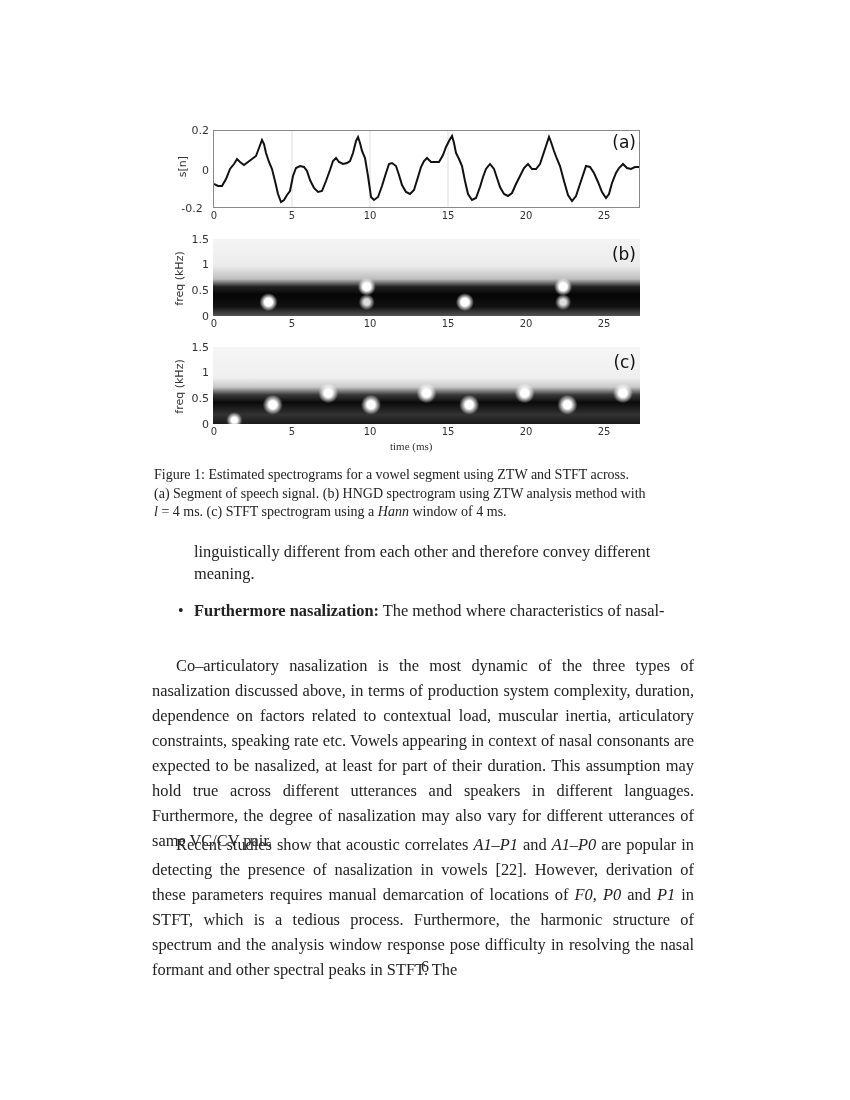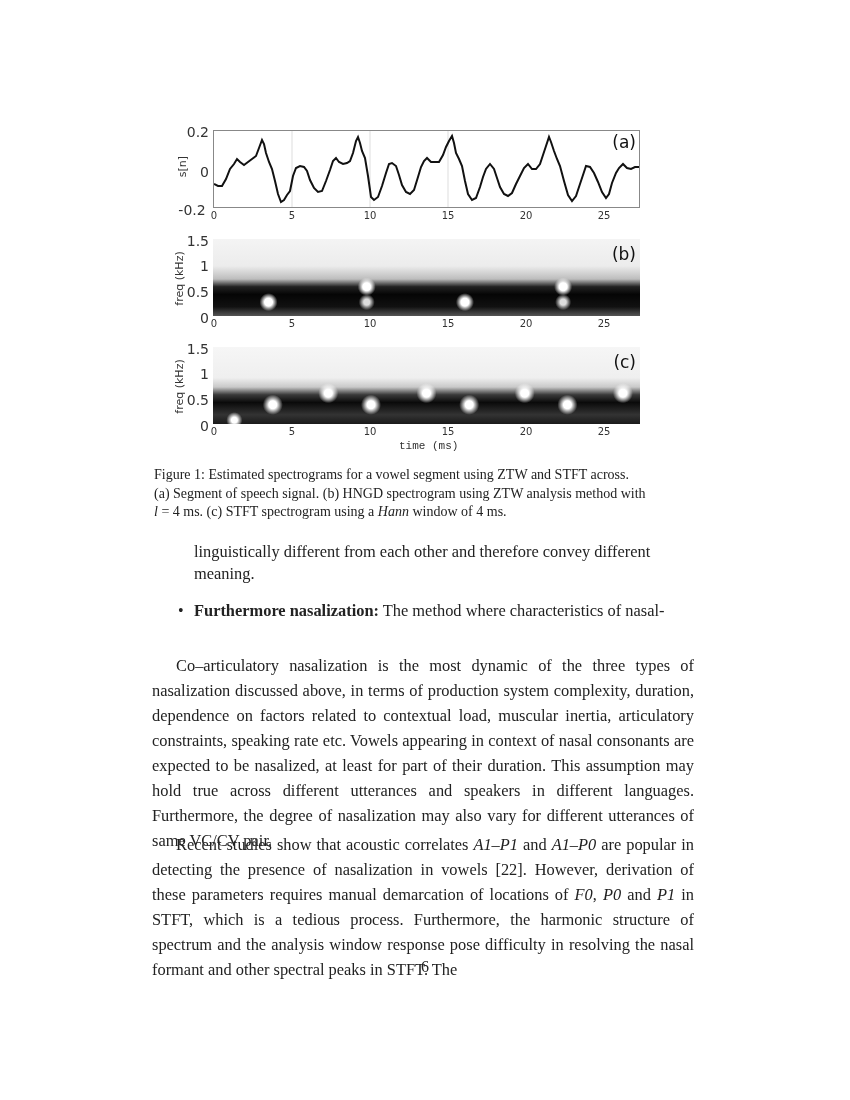--- a/index.html
+++ b/index.html
@@ -1,26 +1,26 @@
 <!DOCTYPE html>
 <html><head>
 <meta charset="utf-8">
 <style>
   html, body { margin: 0; padding: 0; background: #ffffff; }
   body { width: 850px; height: 1100px; position: relative; overflow: hidden;
          font-family: "Liberation Serif", "DejaVu Serif", serif; color: #222; }
   .figure { position: absolute; left: 170px; top: 120px; width: 480px; height: 340px; }
   .panel { position: absolute; left: 0; width: 480px; }
-  .axlabel { position: absolute; font-family: Liberation Mono, monospace; font-size: 10px; color: #333; margin-left: 9px; }
+  .axlabel { position: absolute; font-family: Liberation Serif, serif; font-size: 10px; color: #333; }
   .ylabel { position: absolute; font-family: "DejaVu Sans", sans-serif; font-size: 11px; color: #333;
             transform: rotate(-90deg); transform-origin: center; white-space: nowrap; }
   .plotbox { position: absolute; left: 43px; width: 427px; border: 1px solid #888; box-sizing: border-box; overflow: hidden; }
   .tag { position: absolute; right: 14px; font-family: "DejaVu Sans", sans-serif; font-size: 17px; color: #111; }
   .xtick { position: absolute; font-family: "DejaVu Sans", sans-serif; font-size: 10px; color: #333; transform: translateX(-50%); }
-  .ytick { position: absolute; font-family: "DejaVu Sans", sans-serif; font-size: 14px; color: #333; text-align: right; width: 34px; }
+  .ytick { position: absolute; font-family: "DejaVu Sans", sans-serif; font-size: 11px; color: #333; text-align: right; width: 34px; }
   .spec { position: absolute; inset: 0; }
   .spec-b {
     background:
       radial-gradient(circle at 13% 82%, #fff 0 4px, rgba(255,255,255,0) 9px),
       radial-gradient(circle at 36% 62%, #fff 0 4px, rgba(255,255,255,0) 9px),
       radial-gradient(circle at 59% 82%, #fff 0 4px, rgba(255,255,255,0) 9px),
       radial-gradient(circle at 82% 62%, #fff 0 4px, rgba(255,255,255,0) 9px),
       radial-gradient(circle at 36% 82%, #ddd 0 3px, rgba(255,255,255,0) 8px),
       radial-gradient(circle at 82% 82%, #ddd 0 3px, rgba(255,255,255,0) 8px),
       linear-gradient(to bottom, #f4f4f4 0%, #ececec 35%, #bdbdbd 52%, #222 62%, #050505 72%, #111 88%, #555 100%);

